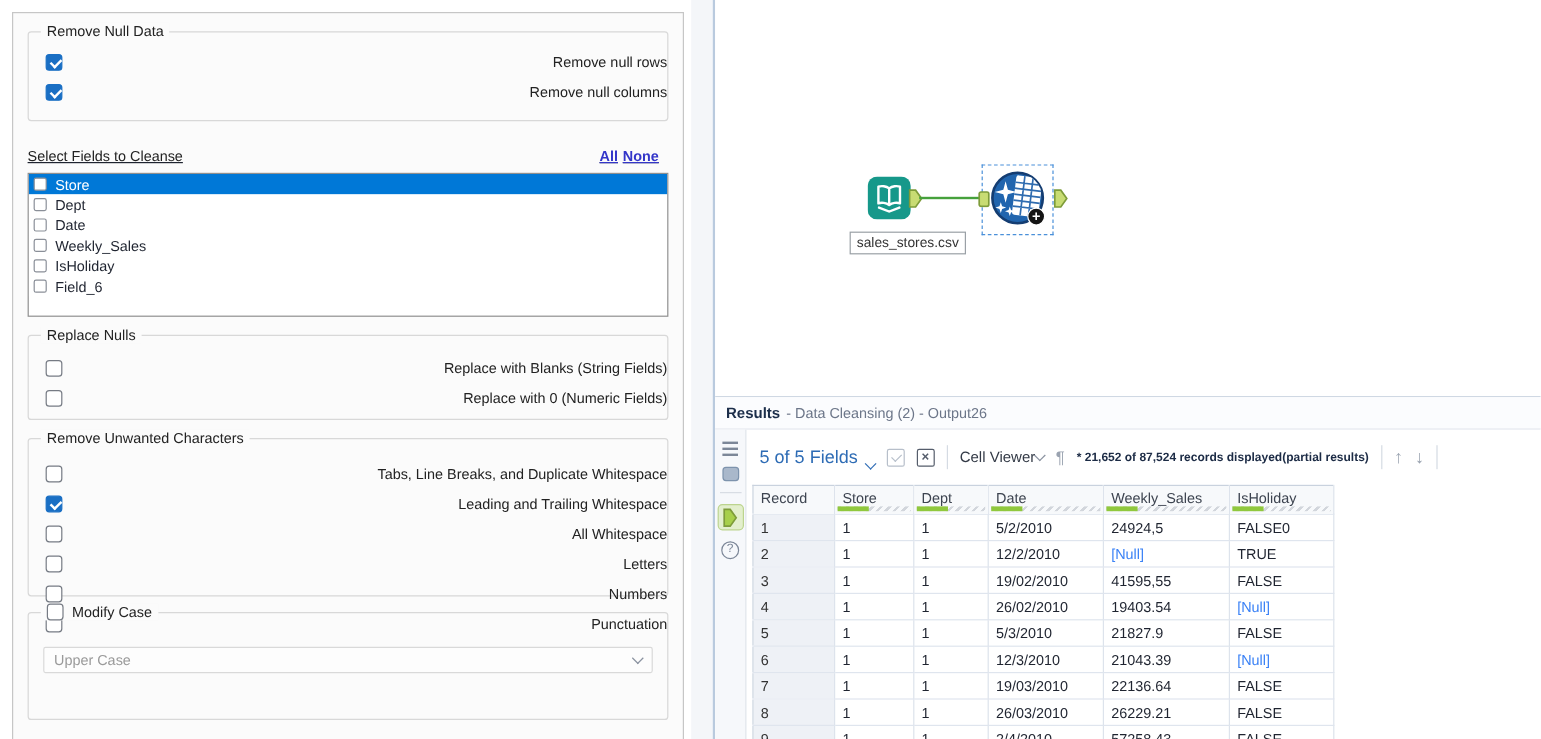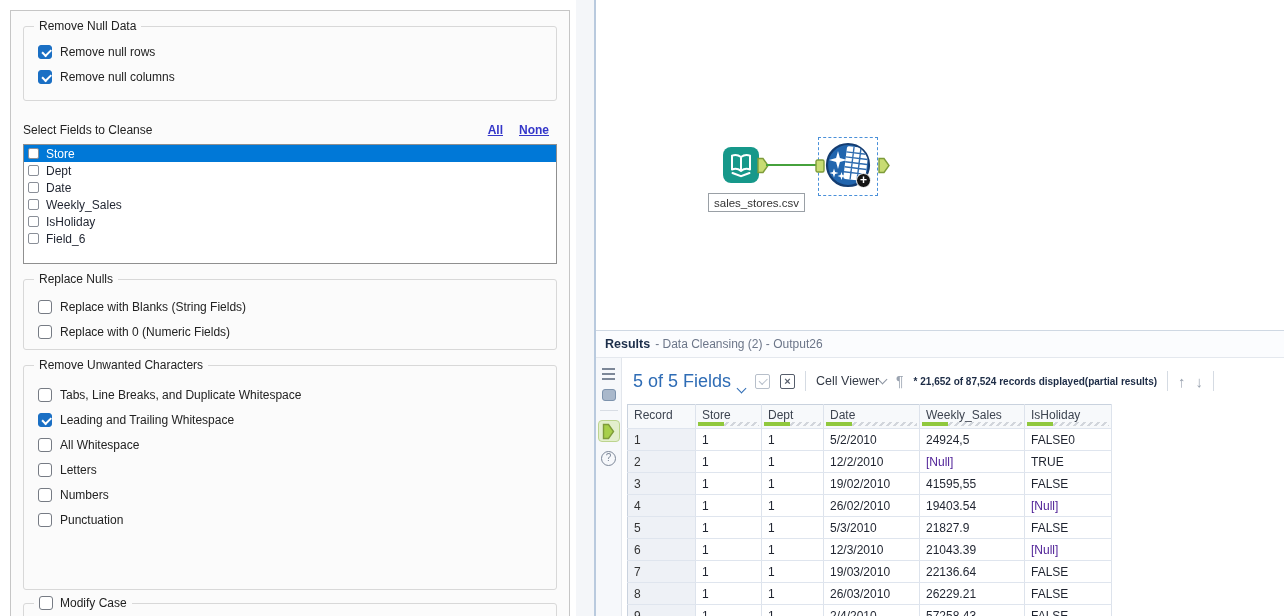--- a/index.html
+++ b/index.html
@@ -9,42 +9,42 @@
   
   .config-panel { position:absolute; left:0; top:0; width:576px; height:616px; background:#fff; }
   .config-gutter { position:absolute; left:576px; top:0; width:18px; height:616px; background:#f4f6f9; }
   .vdivider { position:absolute; left:594px; top:0; width:2px; height:616px; background:#b9cade; }
   .config-box { position:absolute; left:10px; top:10px; width:560px; height:640px; border:1px solid #c6c6c6; background:#fbfbfb; padding:15px 12px 0 12px; }
 
   .groupbox { position:relative; border:1px solid #d8d8d8; border-radius:3px; }
   .legend { position:absolute; top:-8px; left:10px; background:#fbfbfb; padding:0 5px; font-size:12px; color:#222; }
   .legend-with-cb { display:flex; align-items:center; gap:7px; }
 
-  .opt-row { display:flex; align-items:center; gap:8px; height:14px; margin:0 0 11px 14px; cursor:default; }
+  .opt-row { display:flex; align-items:center; gap:8px; height:14px; margin:0 0 11px 14px; cursor:default;justify-content:space-between; }
   .opt-label { font-size:12px; color:#222; }
 
   .cb { width:14px; height:14px; border:1px solid #767b84; border-radius:3px; background:#fff; position:relative; flex:0 0 auto; }
   .cb.checked { background:#1a6fc4; border-color:#1a6fc4; }
   .cb.checked::after { content:""; position:absolute; left:2.5px; top:3px; width:7px; height:3.5px; border-left:2px solid #fff; border-bottom:2px solid #fff; transform:rotate(-45deg); }
   .cb-sm { width:11px; height:11px; border-radius:2px; border-color:#8a8f98; }
 
   .gb-nulldata { height:75px; padding-top:18px; margin-bottom:22px; }
-  .fields-header { display:flex; align-items:center; margin-bottom:7px; }
+  .fields-header { display:flex; align-items:center; margin-bottom:7px;text-decoration:underline; }
   .fields-title { font-size:12px; color:#222; }
-  .links { margin-left:auto; display:flex; gap:16px; padding-right:8px; }
+  .links { margin-left:auto; display:flex; gap:4px; padding-right:8px; }
   .link { color:#3436c9; text-decoration:underline; font-weight:bold; font-size:12px; cursor:pointer; }
 
   .field-list { height:120px; border:1px solid #8f8f8f; background:#fff; overflow:hidden; margin-bottom:15px; }
   .field-row { display:flex; align-items:center; gap:7px; height:17px; padding-left:4px; background:#fff; }
   .field-row .cb-sm { background:#fff; }
   .field-row.selected { background:#0078d7; color:#fff; }
   .field-row span.f-label { font-size:12px; }
 
   .gb-replace { height:71px; padding-top:20px; margin-bottom:15px; }
-  .gb-unwanted { height:225px; padding-top:22px; margin-bottom:13px; }
+  .gb-unwanted { height:132px; padding-top:22px; margin-bottom:13px; }
   .gb-case { height:90px; padding-top:28px; }
 
   .dropdown { margin:0 12px; height:22px; border:1px solid #d9d9d9; background:#fdfdfd; border-radius:2px; display:flex; align-items:center; padding:0 8px; color:#9a9a9a; font-size:12px; }
   .dropdown .chev { margin-left:auto; }
   .chev { width:7px; height:7px; border-right:1.5px solid #8b93a1; border-bottom:1.5px solid #8b93a1; transform:rotate(45deg); display:inline-block; margin-top:-3px; }
 
   
   .canvas { position:absolute; left:596px; top:0; width:688px; height:331px; background:#fff; }
   .tool-input { position:absolute; left:127px; top:147px; width:36px; height:36px; cursor:pointer; }
   .anchor { position:absolute; }
@@ -63,38 +63,38 @@
   .icon-strip { position:absolute; left:0; top:27px; bottom:0; width:26px; background:#f6f8fb; border-right:1px solid #e2e6ec; display:flex; flex-direction:column; align-items:center; padding-top:10px; gap:9px; }
   .strip-sep { width:18px; height:1px; background:#d8dde4; }
   .icon-list { display:flex; flex-direction:column; gap:3px; cursor:pointer; }
   .icon-list i { display:block; width:13px; height:2px; background:#7c8798; }
   .icon-square { width:14px; height:12px; background:#a9b8cb; border:1px solid #7d93ad; border-radius:3px; cursor:pointer; }
   .anchor-btn { width:22px; height:22px; border-radius:4px; background:#e3efcd; border:1px solid #bcd48e; display:flex; align-items:center; justify-content:center; cursor:pointer; }
   .icon-help { width:15px; height:15px; border:1.4px solid #7c8798; border-radius:50%; color:#7c8798; font-size:10px; line-height:12px; text-align:center; cursor:pointer; }
 
   .res-main { position:absolute; left:27px; top:27px; right:0; bottom:0; }
   .res-toolbar { height:46px; display:flex; align-items:center; padding-left:10px; gap:10px; }
-  .tb-fields { color:#2e6cb5; font-size:18px; display:flex; align-items:flex-end; gap:7px; cursor:pointer; }
+  .tb-fields { color:#2e6cb5; font-size:15px; display:flex; align-items:flex-end; gap:7px; cursor:pointer; }
   .tb-fields .chev { border-color:#2e6cb5; }
   .tb-icon-check { width:15px; height:15px; border:1.4px solid #b7bfca; border-radius:2px; position:relative; cursor:pointer; }
   .tb-icon-check::after { content:""; position:absolute; left:3px; top:3.5px; width:7px; height:3.5px; border-left:1.8px solid #b7bfca; border-bottom:1.8px solid #b7bfca; transform:rotate(-45deg); }
   .tb-icon-x { width:15px; height:15px; border:1.4px solid #555d6b; border-radius:2px; color:#555d6b; font-size:11px; line-height:13px; text-align:center; font-weight:bold; cursor:pointer; }
   .vsep { width:1px; height:20px; background:#d5dbe3; }
   .tb-cell-viewer { color:#333a46; font-size:12.5px; display:flex; align-items:center; gap:0; cursor:pointer; }
   .tb-pilcrow { color:#9aa3b0; font-size:14px; cursor:pointer; }
   .tb-records { font-weight:bold; color:#1c2b45; font-size:10px; }
   .tb-arrow { color:#9aa3b0; font-size:15px; cursor:pointer; }
 
   table.grid { border-collapse:collapse; margin-left:4px; table-layout:fixed; background:#fff; border:1px solid #c9d2de; }
   table.grid th, table.grid td { border-right:1px solid #dde3ec; border-bottom:1px solid #dfe5ee; font-weight:normal; font-size:12px; height:22px; padding:0 6px; text-align:left; white-space:nowrap; overflow:hidden; }
   table.grid th { background:#f7f9fb; color:#3d4450; position:relative; padding-bottom:6px; vertical-align:top; padding-top:3px; }
   table.grid th .qbar { position:absolute; left:2px; right:2px; bottom:2px; height:4px; background:repeating-linear-gradient(135deg,#d2d6dc 0 2px,transparent 2px 5px); }
   table.grid th .qbar::before { content:""; position:absolute; left:0; top:0; width:26px; height:4px; background:#90c83d; }
   td.recnum { background:#eef1f6; text-align:right; color:#333; }
-  td.nullval { color:#4c1d95; }
+  td.nullval { color:#3b82f6; }
 </style>
 </head>
 <body>
 
 <div id="screen">
 
   <div class="config-panel">
     <div class="config-box">
 
       <div class="groupbox gb-nulldata">

